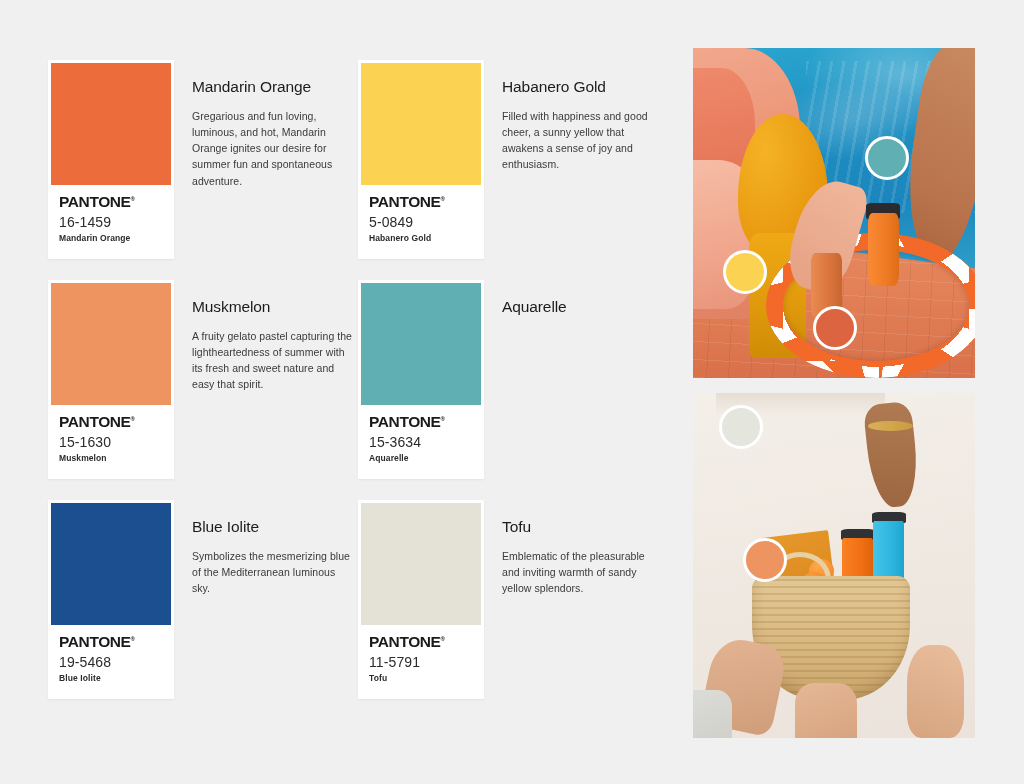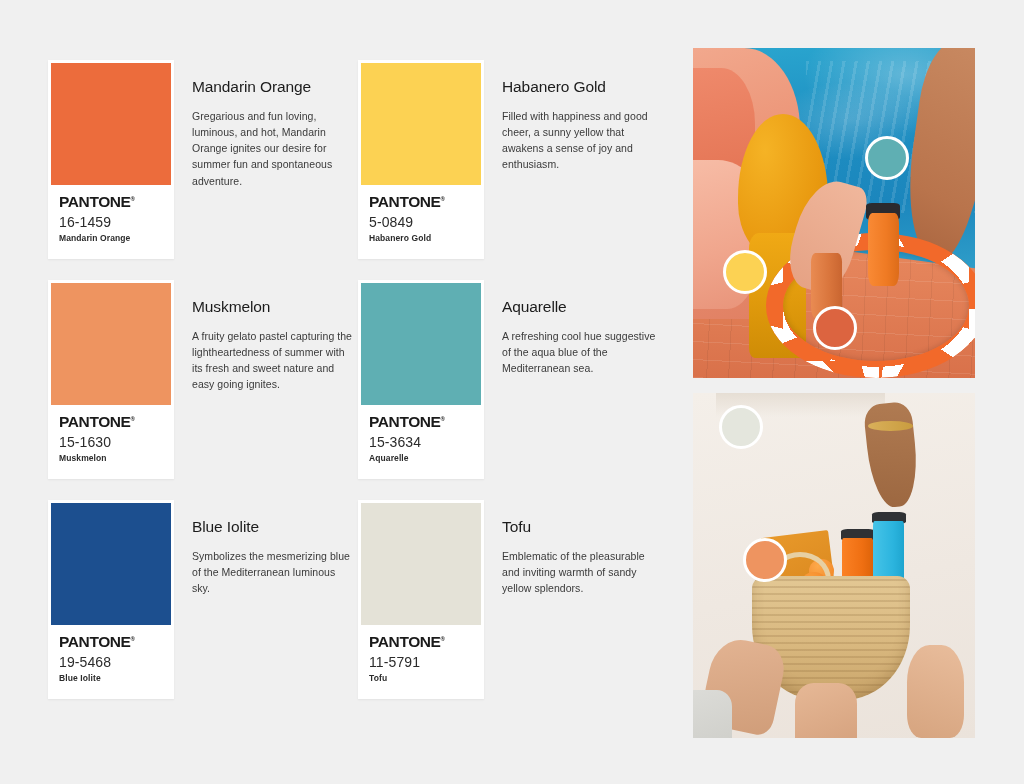--- a/index.html
+++ b/index.html
@@ -290,38 +290,37 @@
         <div class="card-meta">
           <div class="pantone-word">
             <span>PANTONE</span><sup>®</sup>
           </div>
           <div class="card-code">15-1630</div>
           <div class="card-name">Muskmelon</div>
         </div>
       </div>
       <div class="copy">
         <div class="copy-title">Muskmelon</div>
-        <div class="copy-desc">A fruity gelato pastel capturing the lightheartedness of summer with its fresh and sweet nature and easy going ignites.</div>
+        <div class="copy-desc">A fruity gelato pastel capturing the lightheartedness of summer with its fresh and sweet nature and easy that spirit.</div>
       </div>
     </div>
 
     <div class="entry">
       <div class="card">
         <div class="chip" style="background:#5fafb3;"></div>
         <div class="card-meta">
           <div class="pantone-word">
             <span>PANTONE</span><sup>®</sup>
           </div>
           <div class="card-code">15-3634</div>
           <div class="card-name">Aquarelle</div>
         </div>
       </div>
       <div class="copy">
         <div class="copy-title">Aquarelle</div>
-        <div class="copy-desc">A refreshing cool hue suggestive of the aqua blue of the Mediterranean sea.</div>
       </div>
     </div>
 
     <div class="entry">
       <div class="card">
         <div class="chip" style="background:#1c4f8f;"></div>
         <div class="card-meta">
           <div class="pantone-word">
             <span>PANTONE</span><sup>®</sup>
           </div>

